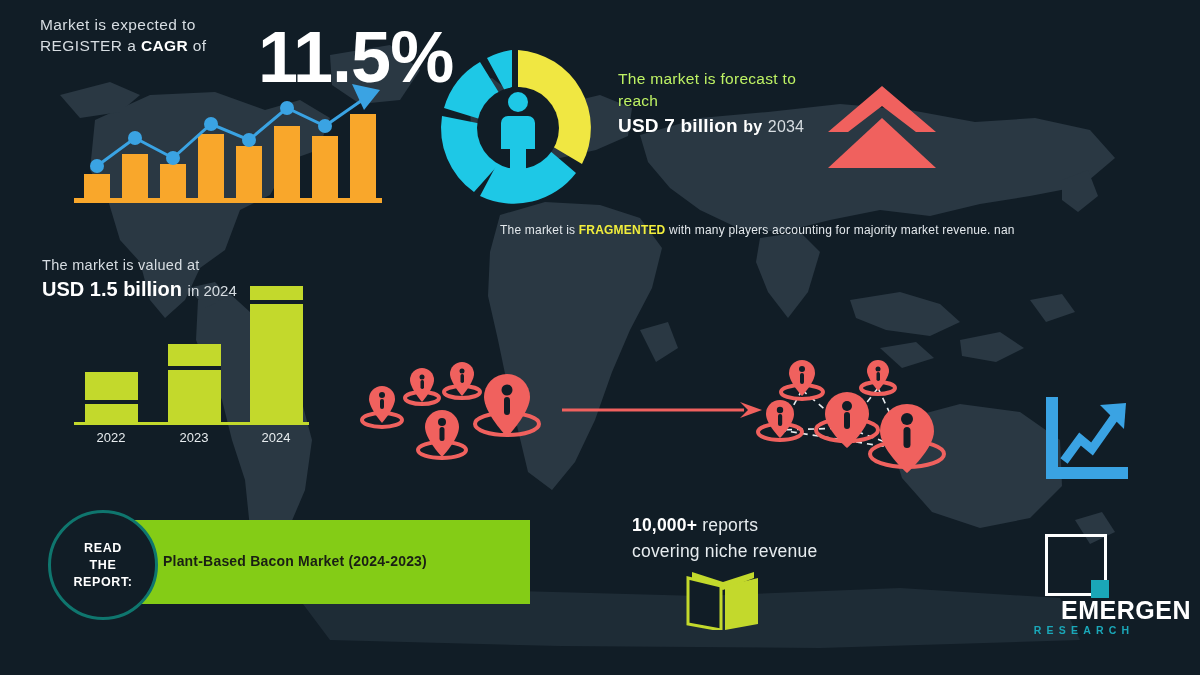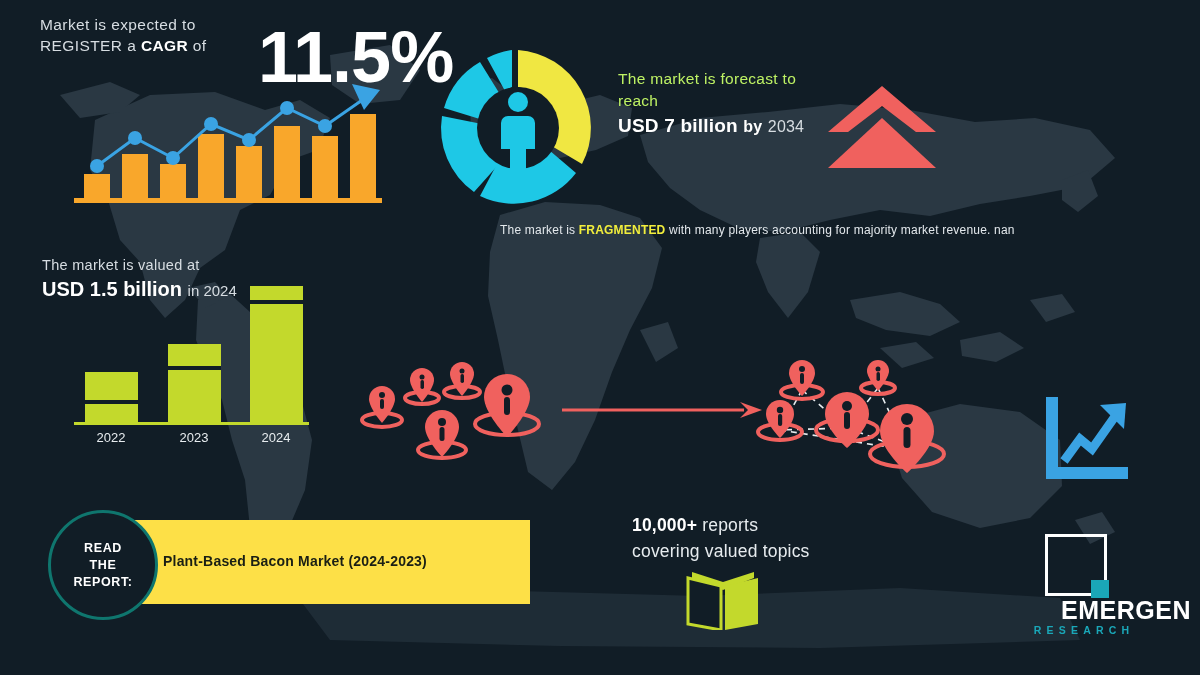--- a/index.html
+++ b/index.html
@@ -56,21 +56,21 @@
   
   .pinsleft{left:352px;top:362px;width:200px;height:110px;}
   .pinsright{left:752px;top:358px;width:212px;height:122px;}
   .arrowmid{left:562px;top:400px;width:200px;height:20px;}
 
   
   .growthicon{left:1040px;top:395px;width:92px;height:88px;}
 
   
   .reportbar{
-    left:118px;top:520px;width:412px;height:84px;background:#fde047;
+    left:118px;top:520px;width:412px;height:84px;background:#84cc16;
   }
   .reportbar .txt{
     position:absolute;left:45px;top:33px;font-size:14px;font-weight:700;color:#1a1f14;letter-spacing:.2px;
   }
   .reportcircle{
     left:48px;top:510px;width:110px;height:110px;border-radius:50%;
     background:#111d26;border:3px solid #0f766e;
     display:flex;align-items:center;justify-content:center;text-align:center;
   }
   .reportcircle span{
@@ -296,21 +296,21 @@
 
   <div class="layer reportbar">
     <div class="txt">Plant-Based Bacon Market (2024-2023)</div>
   </div>
   <div class="layer reportcircle">
     <span><span>READ</span><br><span>THE</span><br><span>REPORT:</span></span>
   </div>
 
   <div class="layer reports">
     <div class="r1"><b>10,000+</b><span> reports</span></div>
-    <div class="r1">covering valued topics</div>
+    <div class="r1">covering niche revenue</div>
   </div>
   <svg class="layer bookicon" viewBox="0 0 86 62">
     <path d="M43,14 L12,4 L12,10 L43,22 Z" fill="#c3d92c"></path>
     <path d="M43,14 L74,4 L74,10 L43,22 Z" fill="#c3d92c"></path>
     <path d="M41,18 L8,10 L8,56 L41,62 Z" fill="#111d26" stroke="#c3d92c" stroke-width="3"></path>
     <path d="M45,18 L78,10 L78,56 L45,62 Z" fill="#c3d92c"></path>
   </svg>
 
   <div class="layer logo">
     <div class="sq"></div>

